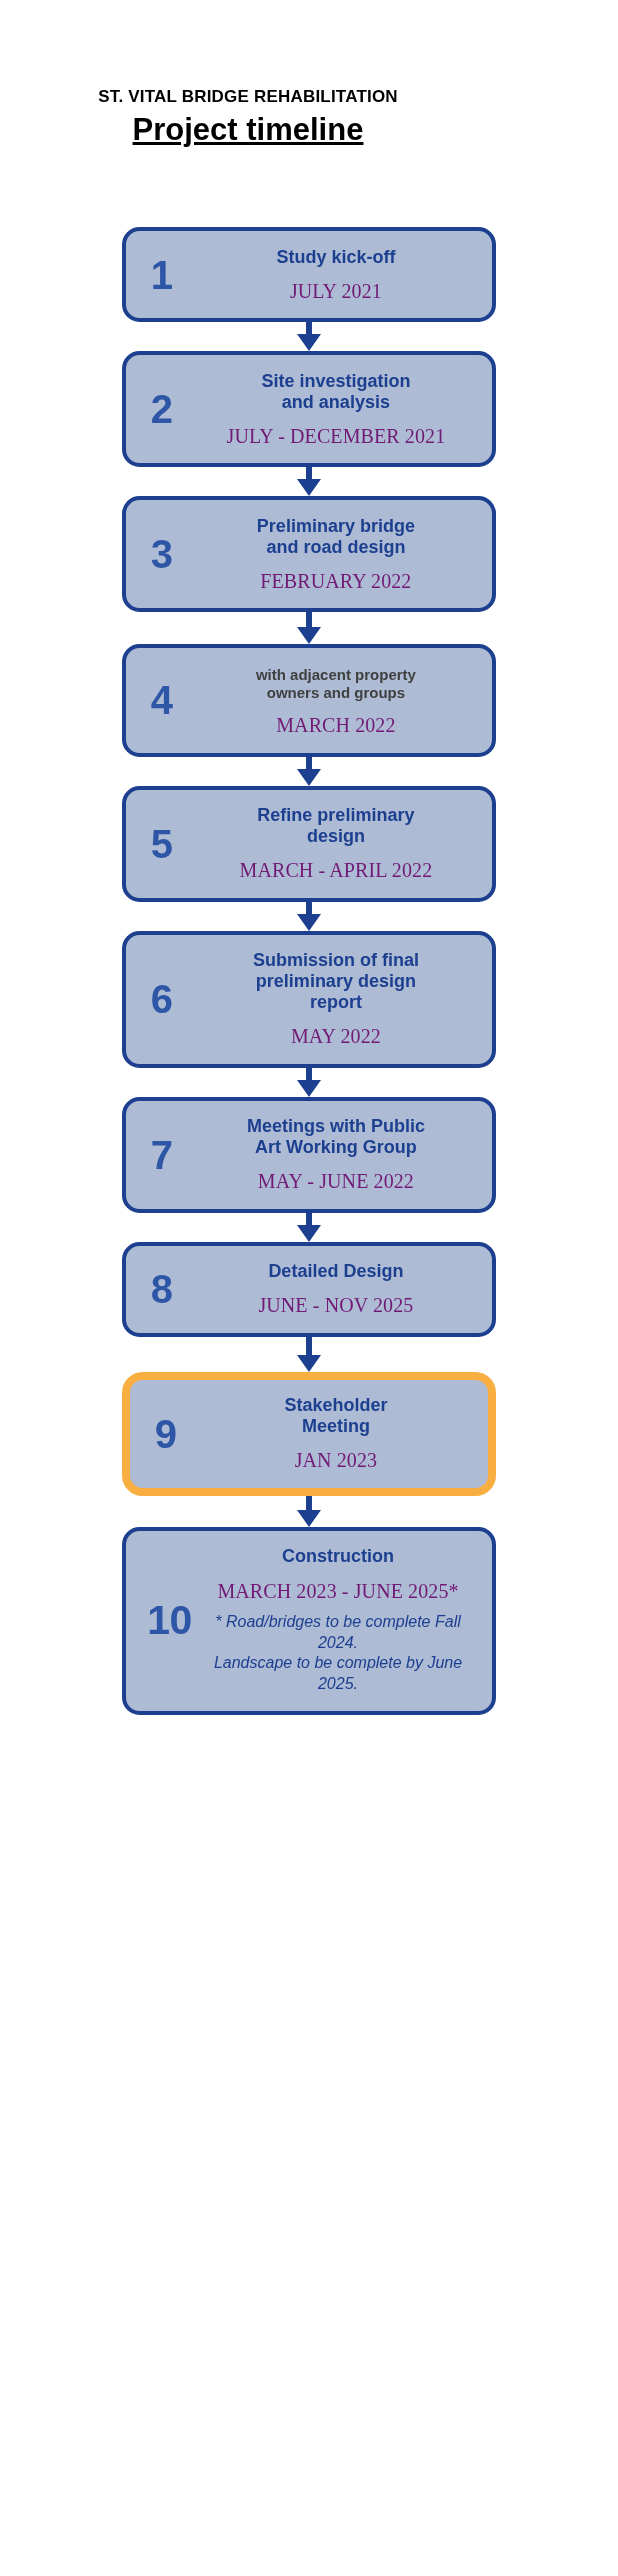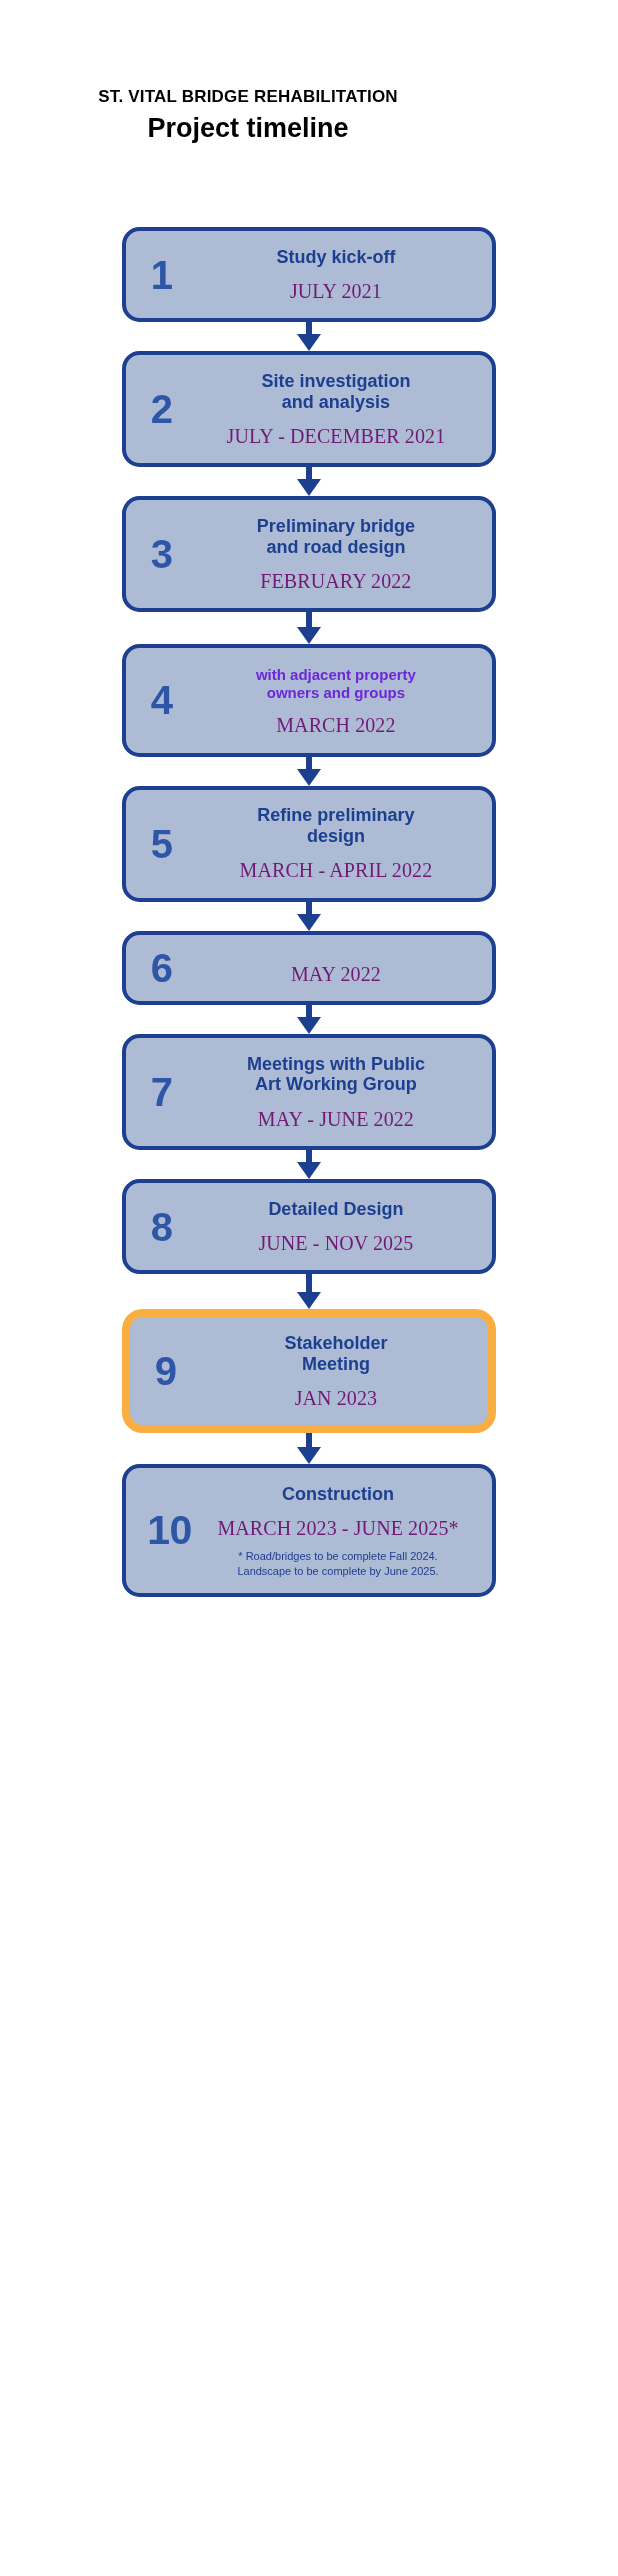--- a/index.html
+++ b/index.html
@@ -34,26 +34,27 @@
   .header .eyebrow {
     font-size: 17px;
     font-weight: 700;
     letter-spacing: 0.2px;
     color: #000000;
     line-height: 1.1;
     margin: 0 0 7.2px 0;
     white-space: nowrap;
   }
   .header .title {
-    font-size: 27px;
+    font-size: 31px;
     font-weight: 700;
     color: #000000;
     line-height: 1.05;
     margin: 0;
     white-space: nowrap;
+    text-decoration: underline;
   }
 
   
   .timeline {
     position: absolute;
     top: 227px;
     left: 0;
     width: 618px;
     display: flex;
     flex-direction: column;
@@ -104,42 +105,43 @@
     font-size: 18px;
     font-weight: 700;
     color: #1c3f8f;
     line-height: 1.16;
     margin: 0;
     white-space: pre-line;
   }
   .step-subtitle {
     font-size: 15px;
     font-weight: 700;
-    color: #6d28d9;
+    color: #404040;
     line-height: 1.2;
     margin: 2.1px 0 0 0;
     white-space: pre-line;
   }
   .step-date {
     font-size: 20px;
     font-weight: 400;
     color: #701a75;
     line-height: 1.2;
     margin: 11.3px 0 0 0;
     letter-spacing: 0.1px;
     white-space: pre-line;
     font-family: Liberation Serif, serif;
   }
   .step-note {
-    font-size: 11px;
+    font-size: 16px;
     font-weight: 400;
     color: #1c3f8f;
     line-height: 1.3;
     margin: 9.3px 0 0 0;
     white-space: pre-line;
+    font-style: italic;
   }
   .step-note:empty, .step-subtitle:empty, .step-date:empty, .step-title:empty {
     display: none;
   }
 
   
   .connector {
     position: relative;
     width: 17.5px;
     display: flex;
@@ -227,20 +229,23 @@
           <div class="step-date">MARCH - APRIL 2022</div>
         </div>
       </div>
       <div class="connector" style="height: 29px;">
         <div class="shaft"></div>
         <div class="head"></div>
       </div>
       <div class="step">
         <div class="step-number">6</div>
         <div class="step-body">
+          <div class="step-title">Submission of final
+preliminary design
+report</div>
           <div class="step-date">MAY 2022</div>
         </div>
       </div>
       <div class="connector" style="height: 29px;">
         <div class="shaft"></div>
         <div class="head"></div>
       </div>
       <div class="step">
         <div class="step-number">7</div>
         <div class="step-body">

